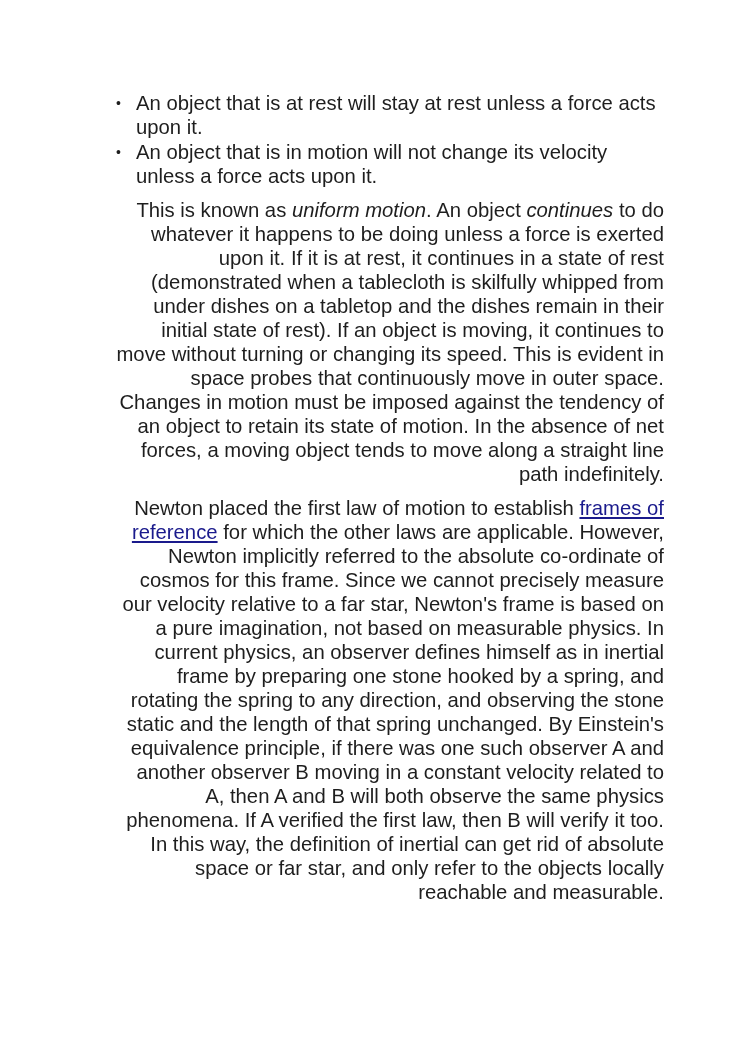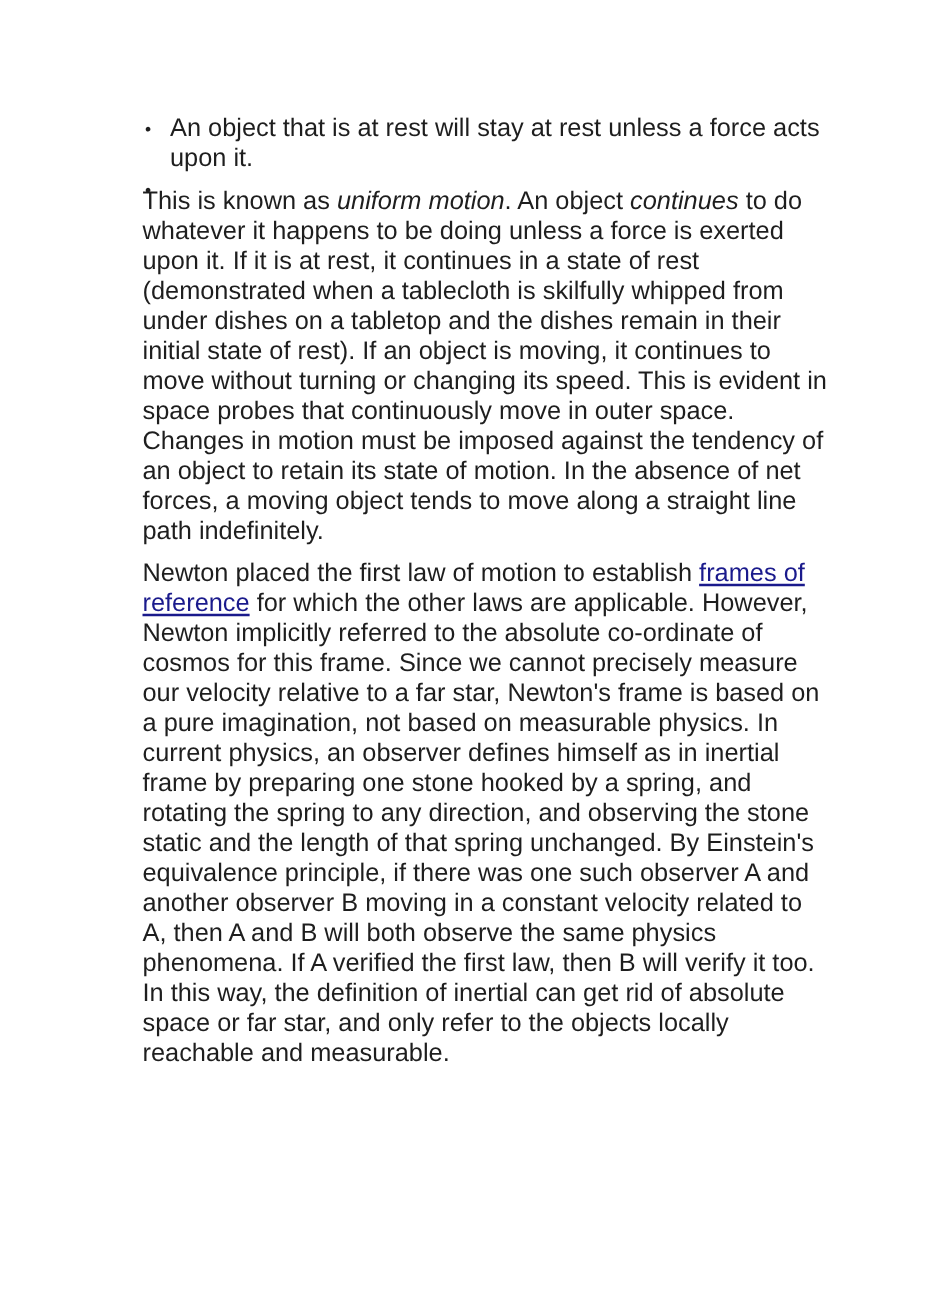--- a/index.html
+++ b/index.html
@@ -2,28 +2,28 @@
 <html><head>
 <meta charset="utf-8">
 <style>
   html, body { margin: 0; padding: 0; background: #ffffff; }
   body { width: 744px; height: 1052px; position: relative; overflow: hidden;
     font-family: "Liberation Sans", sans-serif; color: #1e1e1e; font-size: 20.3px; line-height: 24px; }
   .page { position: absolute; left: 114px; top: 91px; width: 550px; }
   ul.bullets { list-style: none; margin: 0; padding: 0; }
   ul.bullets li { position: relative; padding-left: 22px; margin: 0 0 1px 0; }
   ul.bullets li .dot { position: absolute; left: 2px; top: 0; font-size: 14px; }
-  p { margin: 10px 0 0 0; }
+  p { margin: 10px 0 0 0; text-align: right; }
   a.link { color: #1a1a8c; text-decoration: underline; }
 </style>
 </head>
 <body>
 
 <div class="page">
   <ul class="bullets">
     <li><span class="dot">•</span><span>An object that is at rest will stay at rest unless a force acts upon it.</span></li>
-    <li><span class="dot">•</span></li>
+    <li><span class="dot">•</span><span>An object that is in motion will not change its velocity unless a force acts upon it.</span></li>
   </ul>
 
   <p><span>This is known as </span><em>uniform motion</em><span>. An object </span><em>continues</em><span> to do whatever it happens to be doing unless a force is exerted upon it. If it is at rest, it continues in a state of rest (demonstrated when a tablecloth is skilfully whipped from under dishes on a tabletop and the dishes remain in their initial state of rest). If an object is moving, it continues to move without turning or changing its speed. This is evident in space probes that continuously move in outer space. Changes in motion must be imposed against the tendency of an object to retain its state of motion. In the absence of net forces, a moving object tends to move along a straight line path indefinitely.</span></p>
 
   <p><span>Newton placed the first law of motion to establish </span><a class="link" href="#">frames of reference</a><span> for which the other laws are applicable. However, Newton implicitly referred to the absolute co-ordinate of cosmos for this frame. Since we cannot precisely measure our velocity relative to a far star, Newton's frame is based on a pure imagination, not based on measurable physics. In current physics, an observer defines himself as in inertial frame by preparing one stone hooked by a spring, and rotating the spring to any direction, and observing the stone static and the length of that spring unchanged. By Einstein's equivalence principle, if there was one such observer A and another observer B moving in a constant velocity related to A, then A and B will both observe the same physics phenomena. If A verified the first law, then B will verify it too. In this way, the definition of inertial can get rid of absolute space or far star, and only refer to the objects locally reachable and measurable.</span></p>
 </div>
 
 </body></html>

